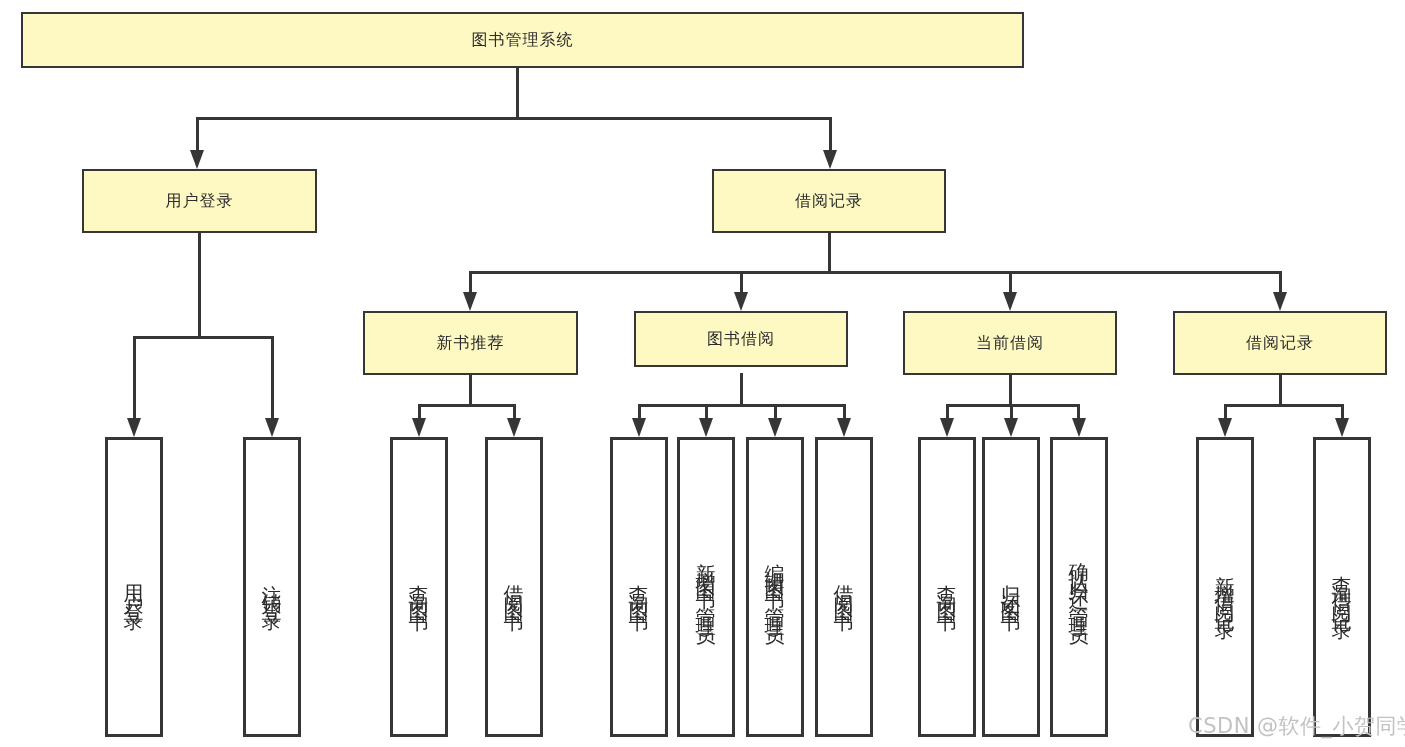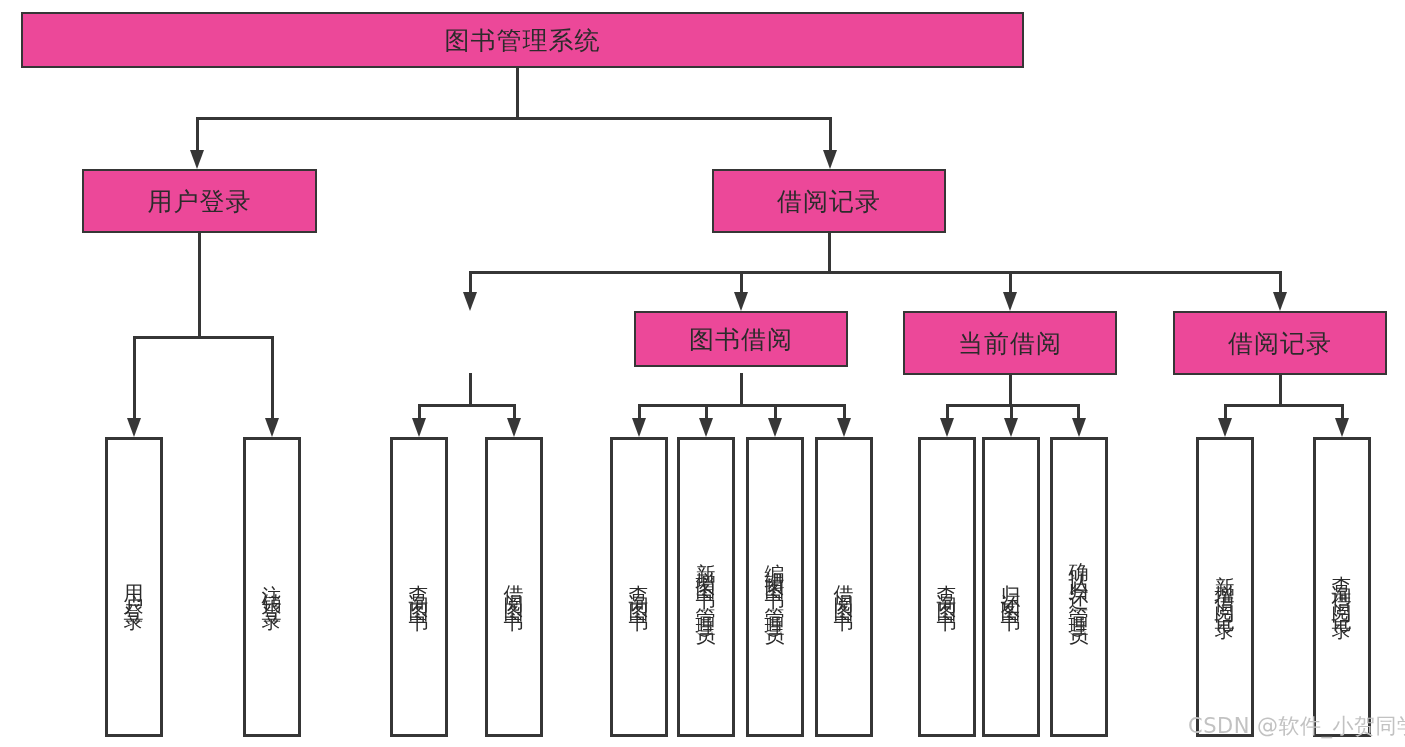--- a/index.html
+++ b/index.html
@@ -8,25 +8,25 @@
     width: 1405px;
     height: 747px;
     background: #ffffff;
     font-family: "DejaVu Sans", sans-serif;
     overflow: hidden;
   }
   .node {
     position: absolute;
     box-sizing: border-box;
     border: 2.5px solid #363636;
-    background: #ec4899;
+    background: #fef9c3;
     display: flex;
     align-items: center;
     justify-content: center;
-    font-size: 25px;
+    font-size: 16px;
     color: #2b2b2b;
     letter-spacing: 1px;
   }
   .leaf {
     position: absolute;
     box-sizing: border-box;
     border: 3px solid #363636;
     background: #ffffff;
     top: 437px;
     width: 58px;
@@ -92,20 +92,21 @@
   <div class="hline" style="left:469px;top:271px;width:813px"></div>
   <div class="vline" style="left:469px;top:271px;height:25px"></div>
   <div class="ah" style="left:463px;top:292px"></div>
   <div class="vline" style="left:740px;top:271px;height:25px"></div>
   <div class="ah" style="left:734px;top:292px"></div>
   <div class="vline" style="left:1009px;top:271px;height:25px"></div>
   <div class="ah" style="left:1003px;top:292px"></div>
   <div class="vline" style="left:1279px;top:271px;height:25px"></div>
   <div class="ah" style="left:1273px;top:292px"></div>
 
+  <div class="node" style="left:363px;top:311px;width:215px;height:64px">新书推荐</div>
   <div class="node" style="left:634px;top:311px;width:214px;height:56px">图书借阅</div>
   <div class="node" style="left:903px;top:311px;width:214px;height:64px">当前借阅</div>
   <div class="node" style="left:1173px;top:311px;width:214px;height:64px">借阅记录</div>
 
   <div class="vline" style="left:469px;top:373px;height:33px"></div>
   <div class="hline" style="left:418px;top:404px;width:98px"></div>
   <div class="vline" style="left:418px;top:404px;height:17px"></div>
   <div class="ah" style="left:412px;top:418px"></div>
   <div class="vline" style="left:513px;top:404px;height:17px"></div>
   <div class="ah" style="left:507px;top:418px"></div>

